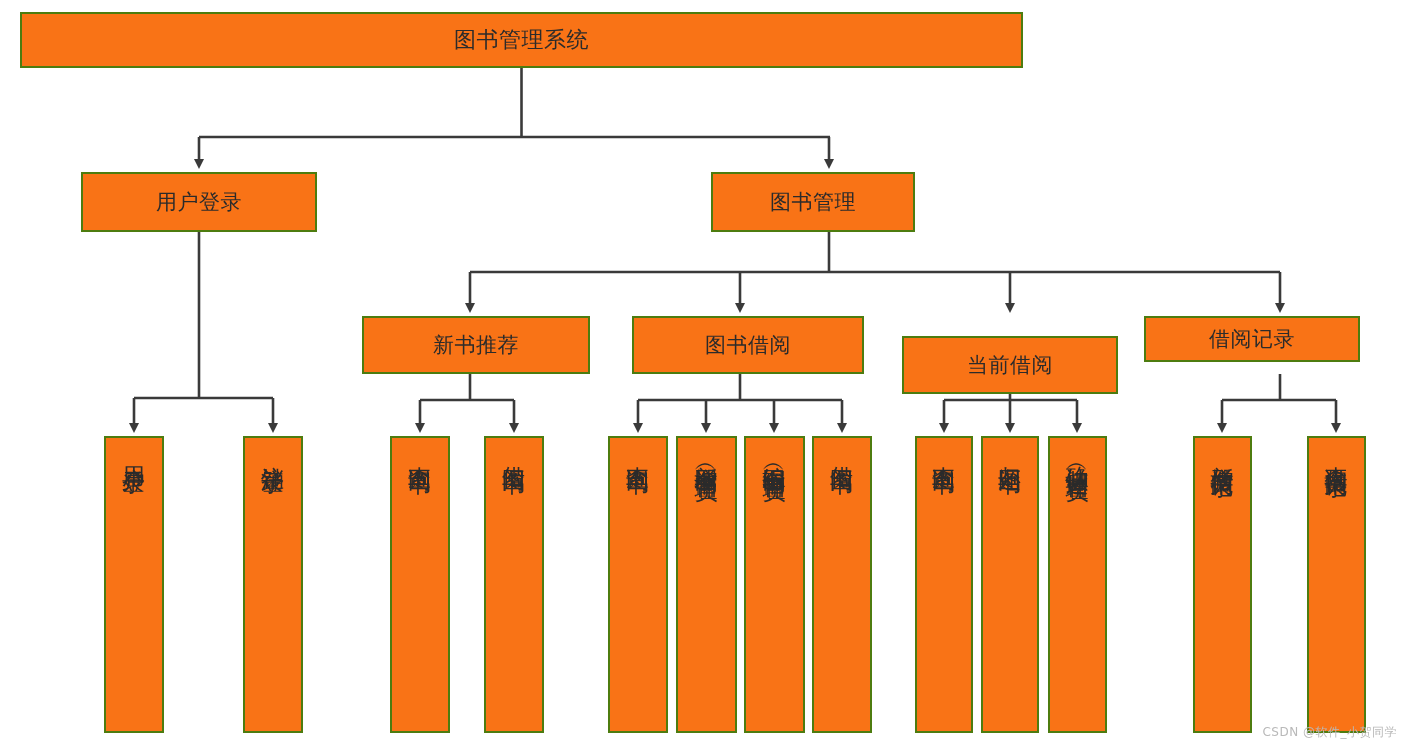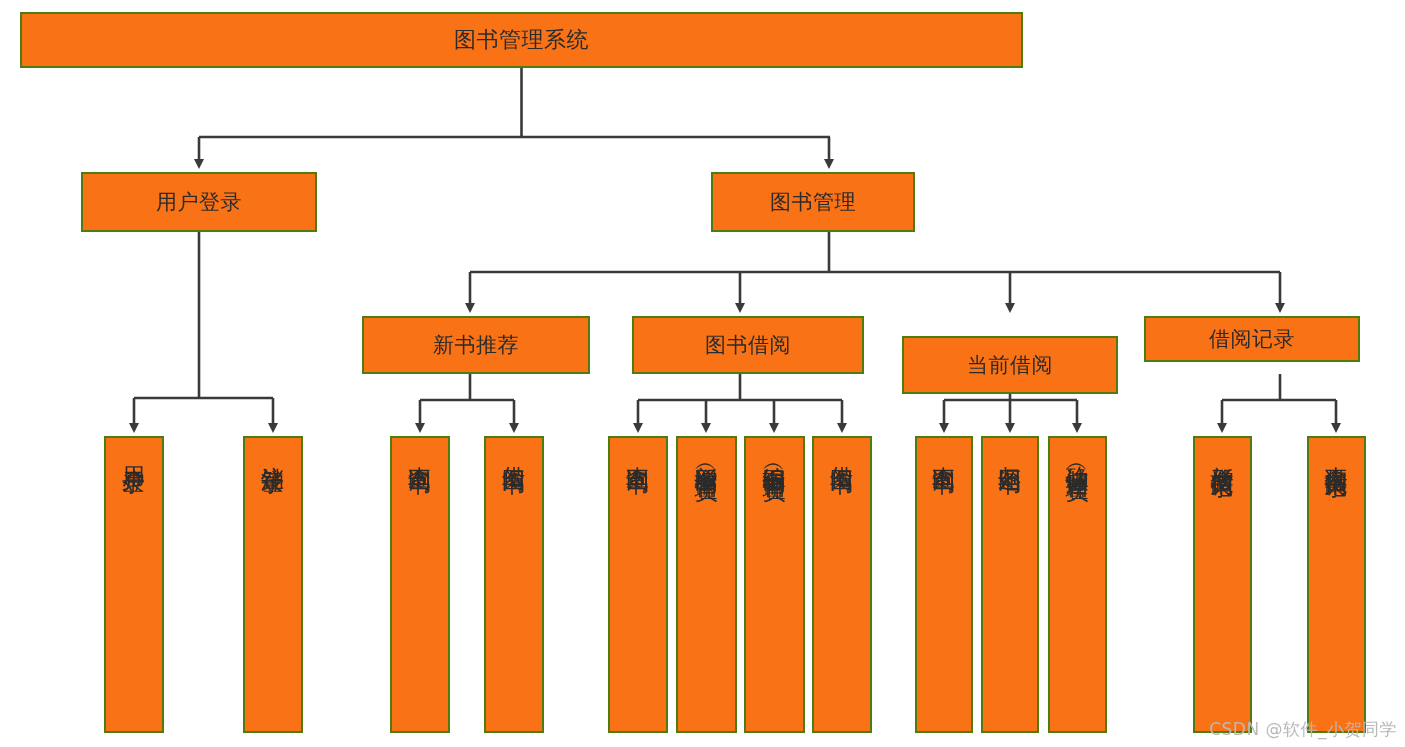--- a/index.html
+++ b/index.html
@@ -59,21 +59,21 @@
     text-orientation: upright;
     font-size: 23px;
     line-height: 1.05;
     letter-spacing: 2px;
     white-space: nowrap;
   }
   .watermark {
     position: absolute;
     right: 8px;
     bottom: 6px;
-    font-size: 17px;
+    font-size: 12px;
     color: #b9b9b9;
     letter-spacing: 0.5px;
     white-space: nowrap;
   }
 </style>
 </head>
 <body>
 
 <div id="canvas">
 

